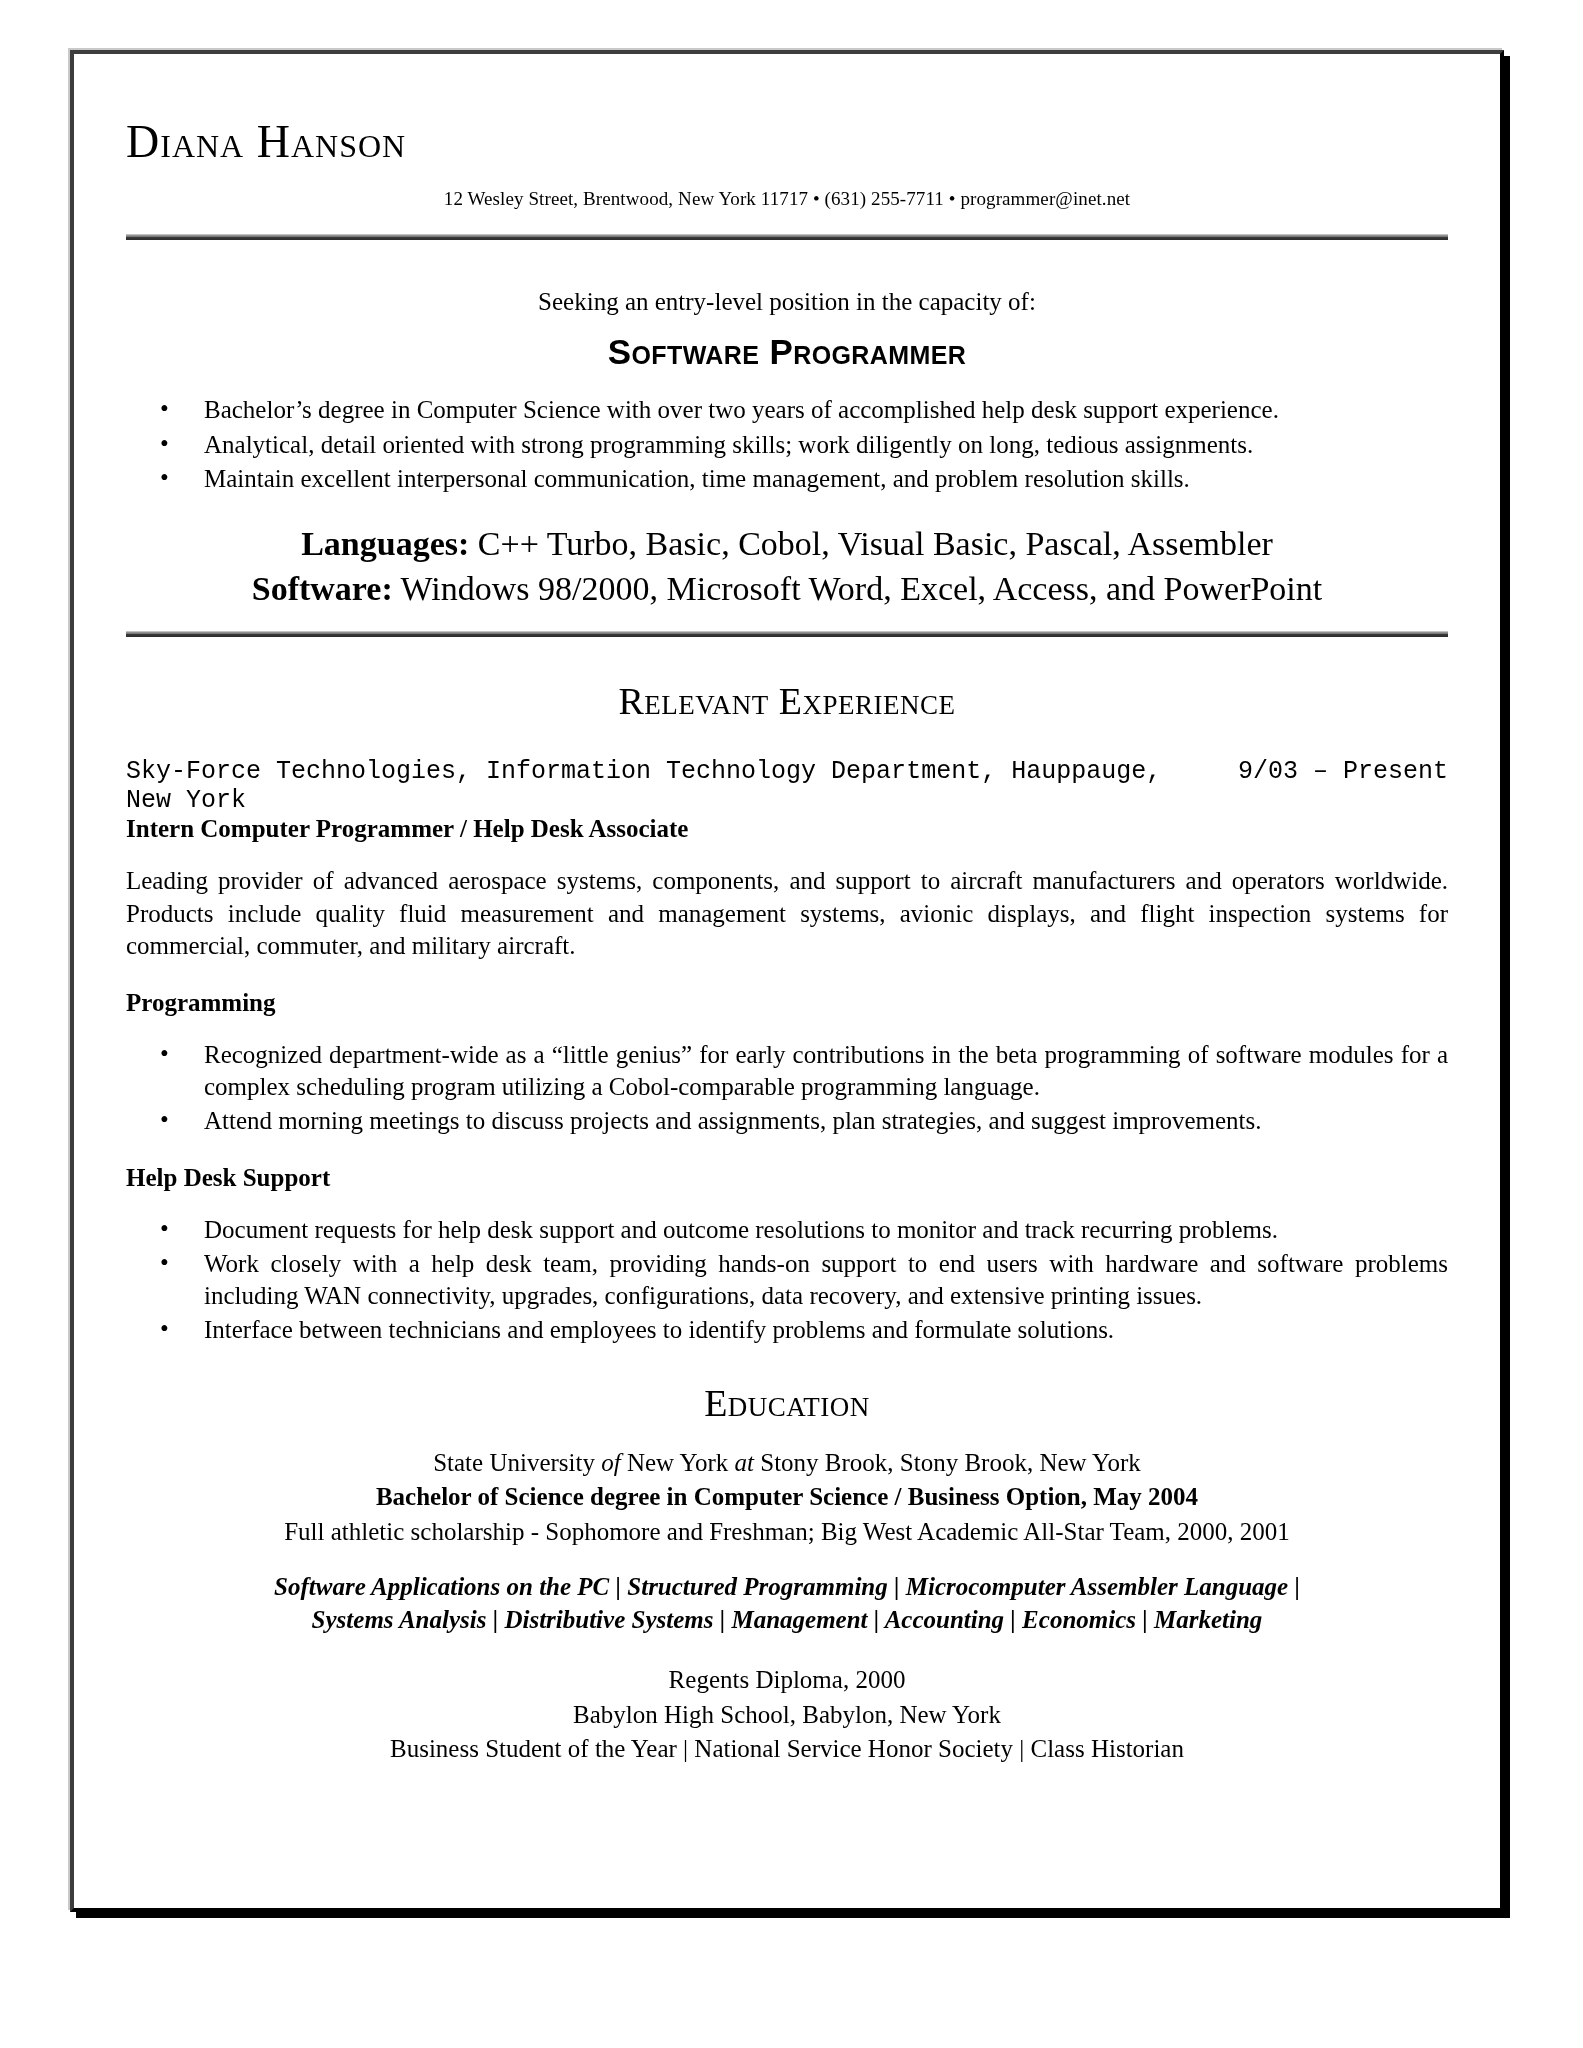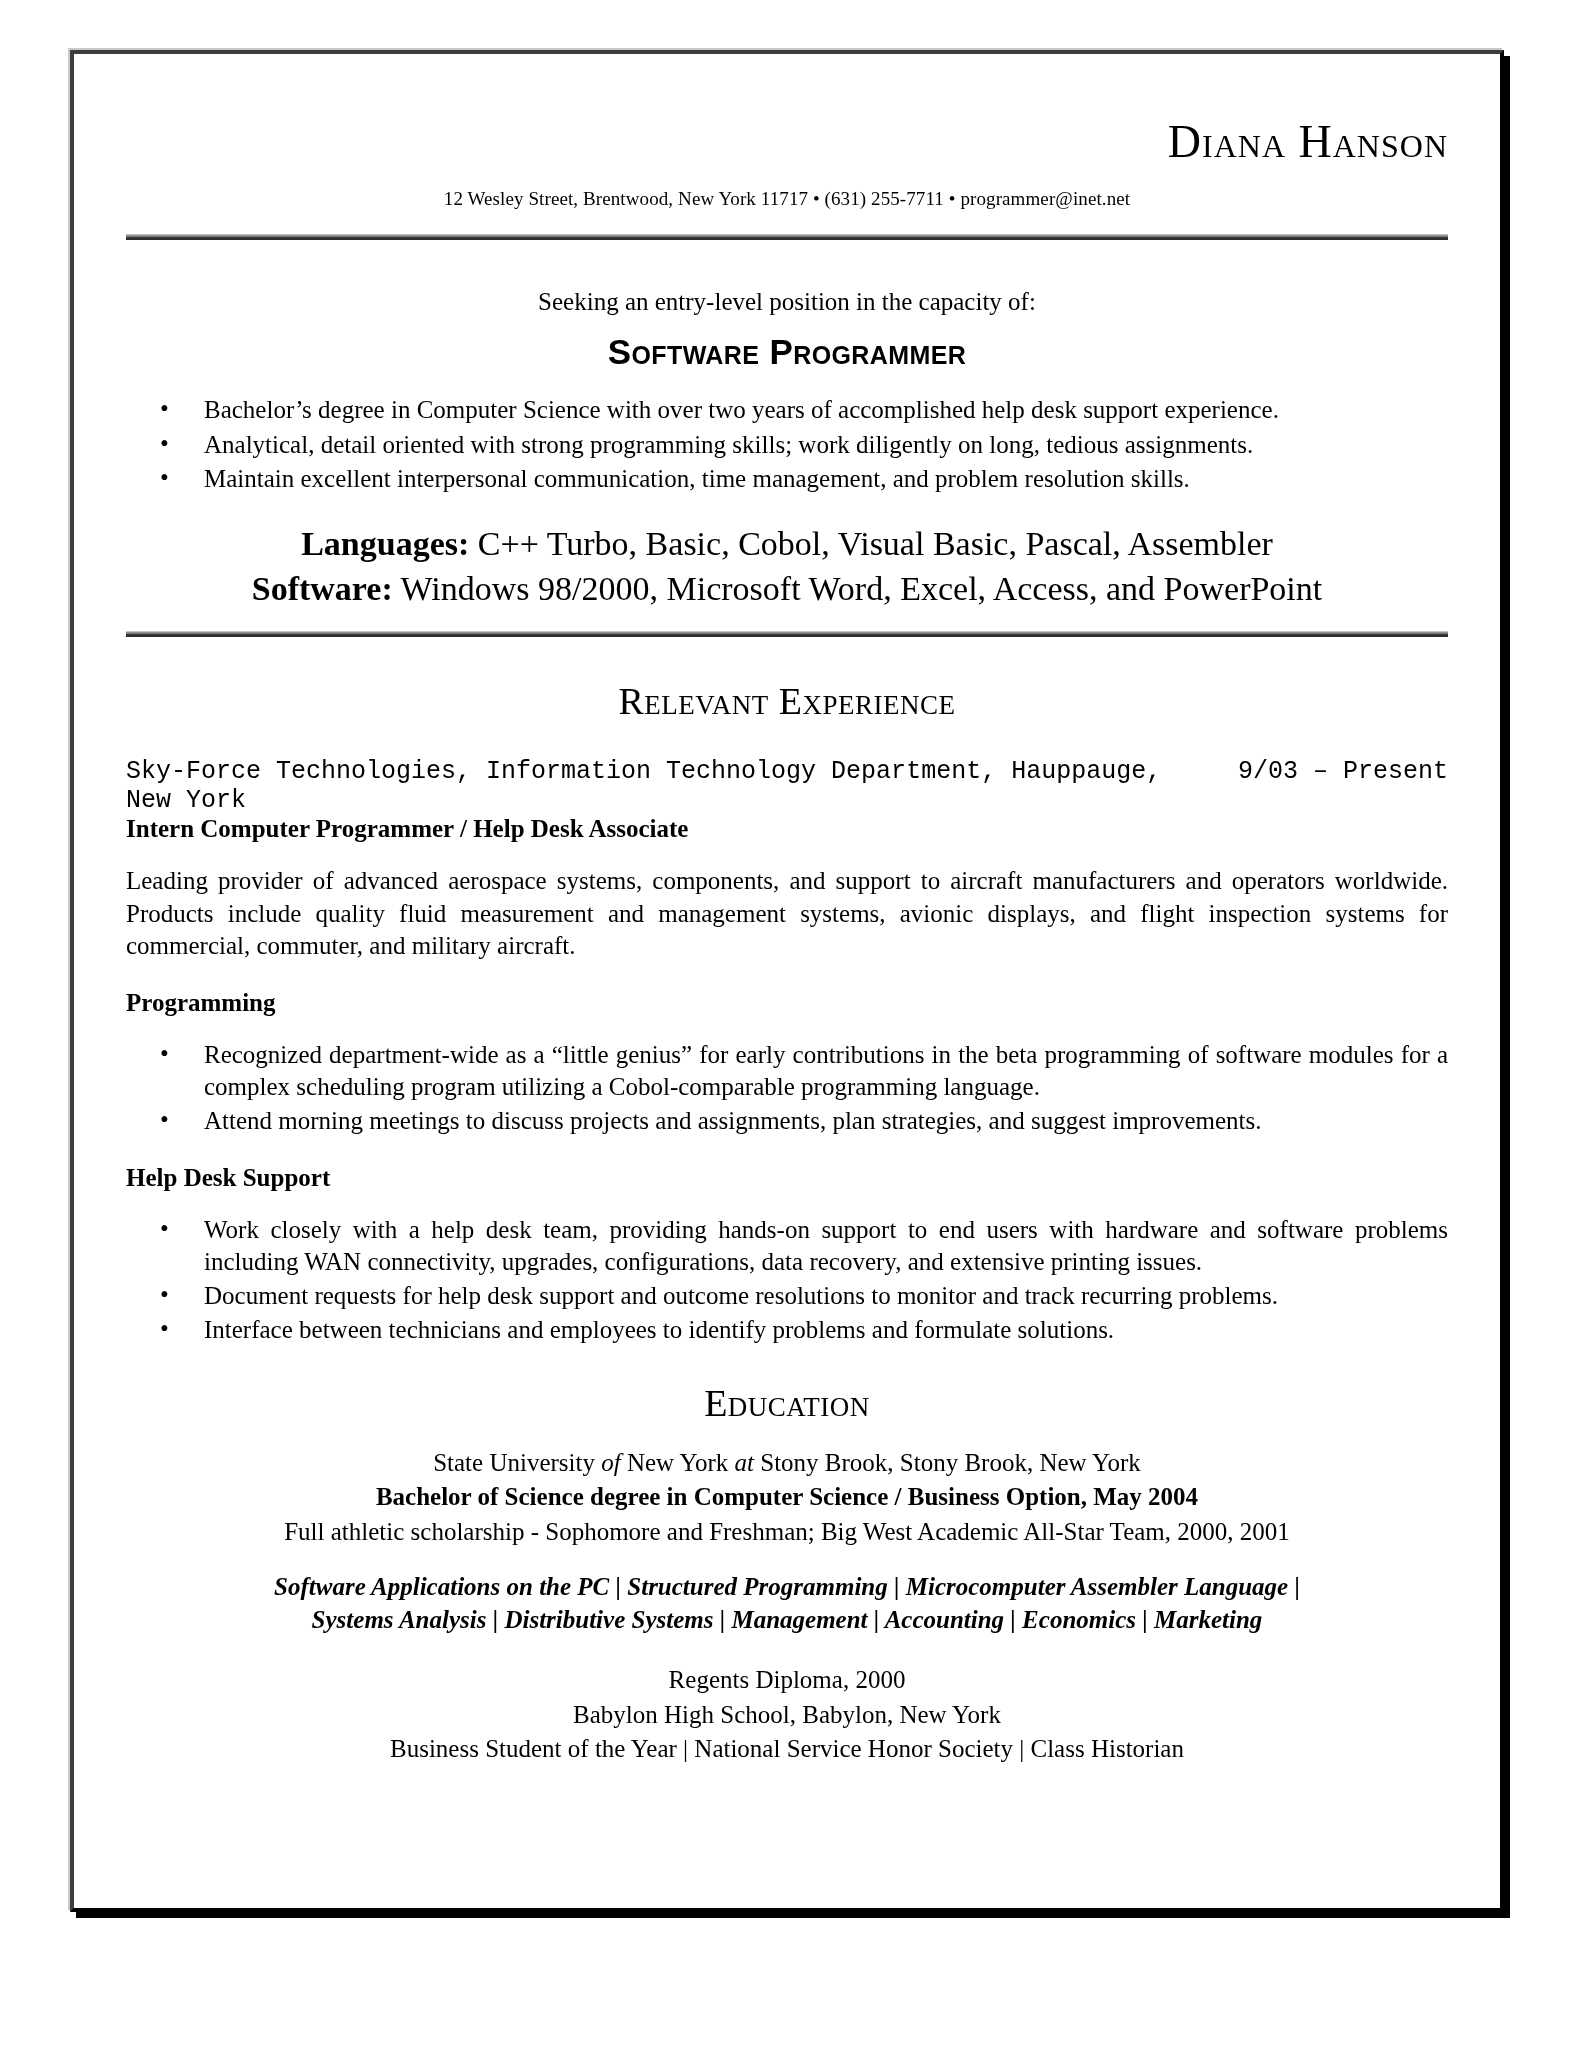--- a/index.html
+++ b/index.html
@@ -32,21 +32,21 @@
   }
   .page-inner {
     position: absolute;
     left: 0; top: 0; right: 0; bottom: 0;
     padding: 44px 52px 0 52px;
     box-sizing: border-box;
   }
 
   
   .name {
-    text-align: right;
+    text-align: left;
     font-size: 46px;
     font-variant: small-caps;
     letter-spacing: 1px;
     line-height: 1.05;
     margin: 20px 0 0 0;
     font-weight: normal;
   }
   .contact {
     text-align: center;
     font-size: 19px;
@@ -216,22 +216,22 @@
     <div class="job-desc">Leading provider of advanced aerospace systems, components, and support to aircraft manufacturers and operators worldwide. Products include quality fluid measurement and management systems, avionic displays, and flight inspection systems for commercial, commuter, and military aircraft.</div>
 
     <div class="sub-head">Programming</div>
     <ul class="bul justified">
       <li>Recognized department-wide as a “little genius” for early contributions in the beta programming of software modules for a complex scheduling program utilizing a Cobol-comparable programming language.</li>
       <li>Attend morning meetings to discuss projects and assignments, plan strategies, and suggest improvements.</li>
     </ul>
 
     <div class="sub-head">Help Desk Support</div>
     <ul class="bul justified">
+      <li>Document requests for help desk support and outcome resolutions to monitor and track recurring problems.</li>
       <li>Work closely with a help desk team, providing hands-on support to end users with hardware and software problems including WAN connectivity, upgrades, configurations, data recovery, and extensive printing issues.</li>
-      <li>Document requests for help desk support and outcome resolutions to monitor and track recurring problems.</li>
       <li>Interface between technicians and employees to identify problems and formulate solutions.</li>
     </ul>
 
     <div class="section-head education">Education</div>
 
     <div class="edu-line edu-school"><span>State University </span><span class="ital">of</span><span> New York </span><span class="ital">at</span><span> Stony Brook, Stony Brook, New York</span></div>
 
     <div class="edu-line edu-degree">Bachelor of Science degree in Computer Science / Business Option, May 2004</div>
     <div class="edu-line edu-honors">Full athletic scholarship - Sophomore and Freshman; Big West Academic All-Star Team, 2000, 2001</div>
 

